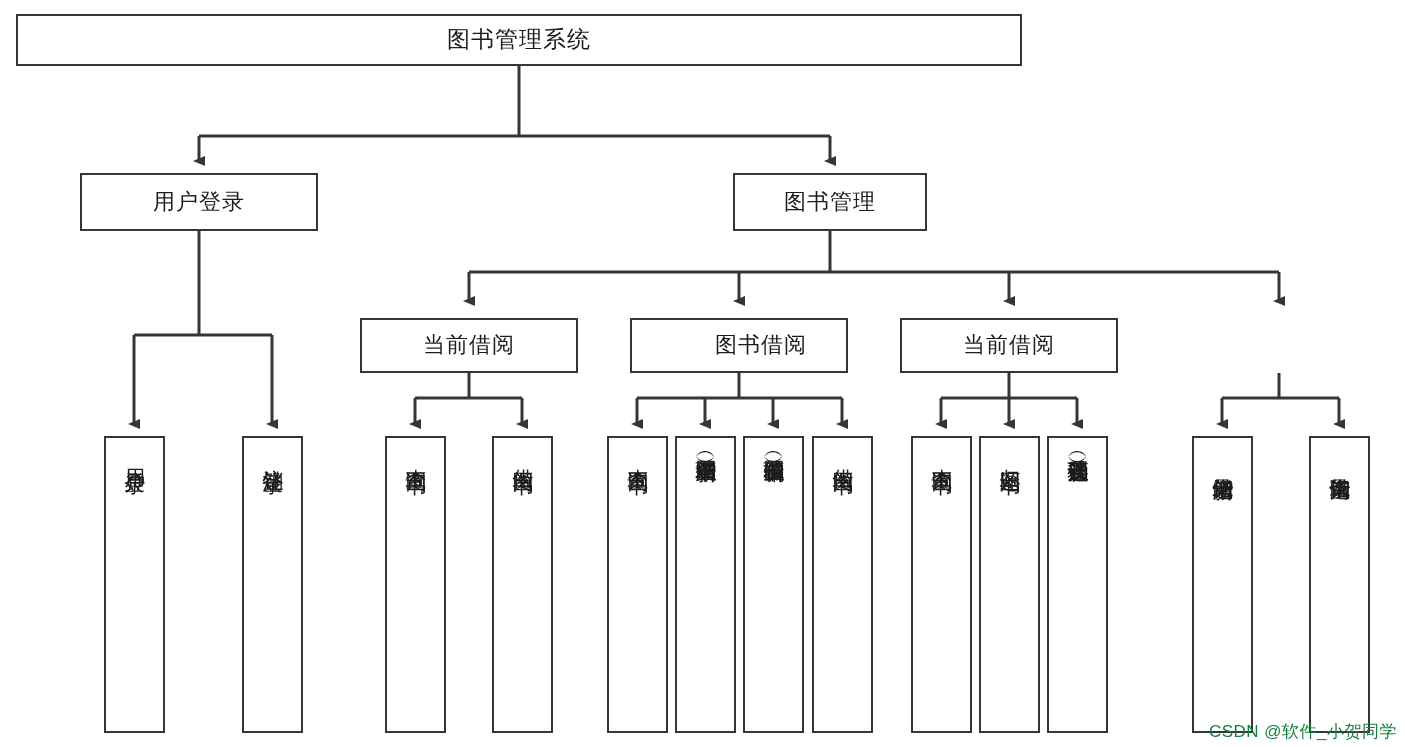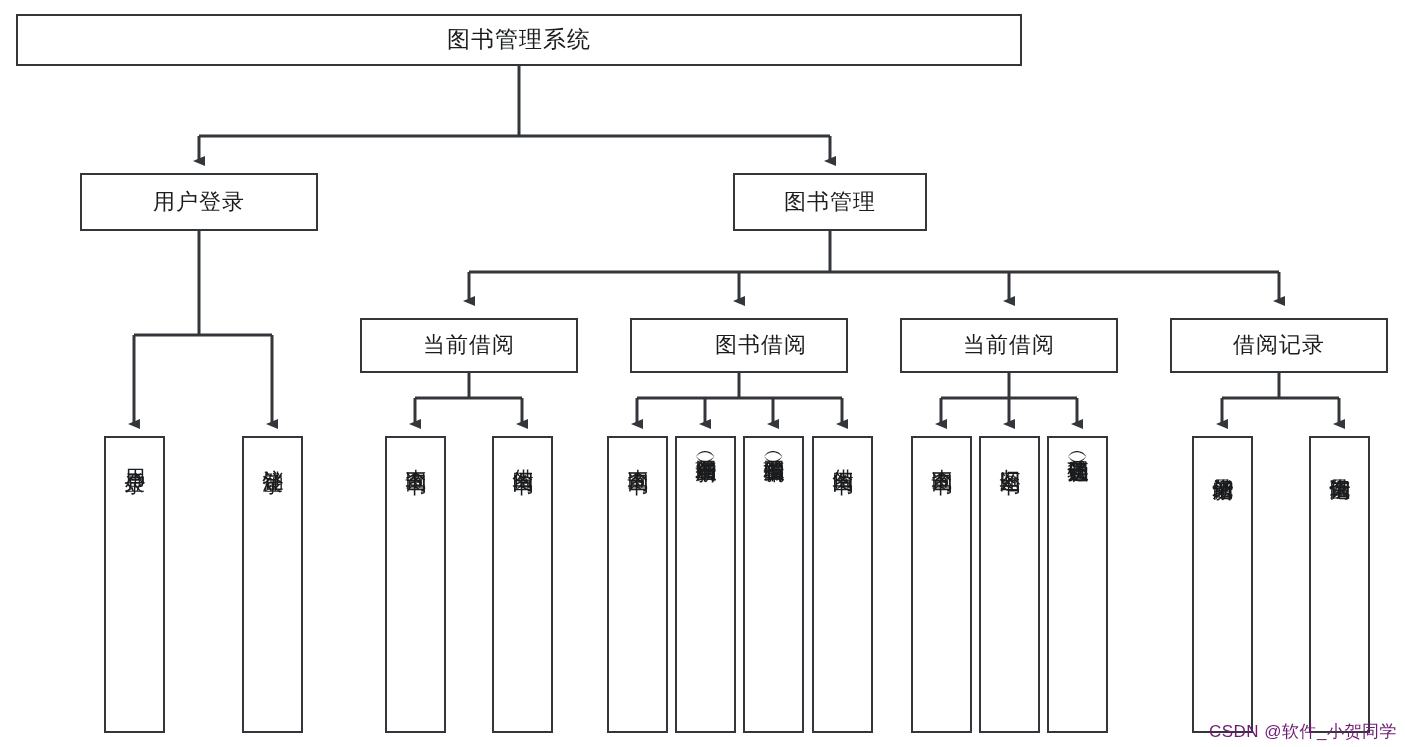--- a/index.html
+++ b/index.html
@@ -60,21 +60,21 @@
   }
   .vtext.tight {
     letter-spacing: 0px;
     line-height: 1.18;
   }
   .watermark {
     position: absolute;
     right: 8px;
     bottom: 4px;
     font-size: 17px;
-    color: #701a75;
+    color: #15803d;
     letter-spacing: 0.5px;
     white-space: nowrap;
   }
 </style>
 </head>
 <body>
 
 <div id="diagram-root">
 
   <svg class="connectors" viewBox="0 0 1405 747">
@@ -132,21 +132,20 @@
   <div class="node horizontal" style="left:80px; top:173px; width:238px; height:58px;">用户登录</div>
 
   <div class="node horizontal" style="left:733px; top:173px; width:194px; height:58px;">图书管理</div>
 
   <div class="node horizontal" style="left:360px; top:318px; width:218px; height:55px;">当前借阅</div>
 
   <div class="node horizontal" style="left:630px; top:318px; width:218px; height:55px;padding-left:44px;">图书借阅</div>
 
   <div class="node horizontal" style="left:900px; top:318px; width:218px; height:55px;">当前借阅</div>
 
-  <div class="node horizontal" style="left:1170px; top:318px; width:218px; height:55px;">借阅记录</div>
 
   <div class="node vertical" style="left:104px; top:436px; width:61px; height:297px;">
     <span class="vtext">用户登录</span>
   </div>
   <div class="node vertical" style="left:242px; top:436px; width:61px; height:297px;">
     <span class="vtext">注销登录</span>
   </div>
 
   <div class="node vertical" style="left:385px; top:436px; width:61px; height:297px;">
     <span class="vtext">查询图书</span>

